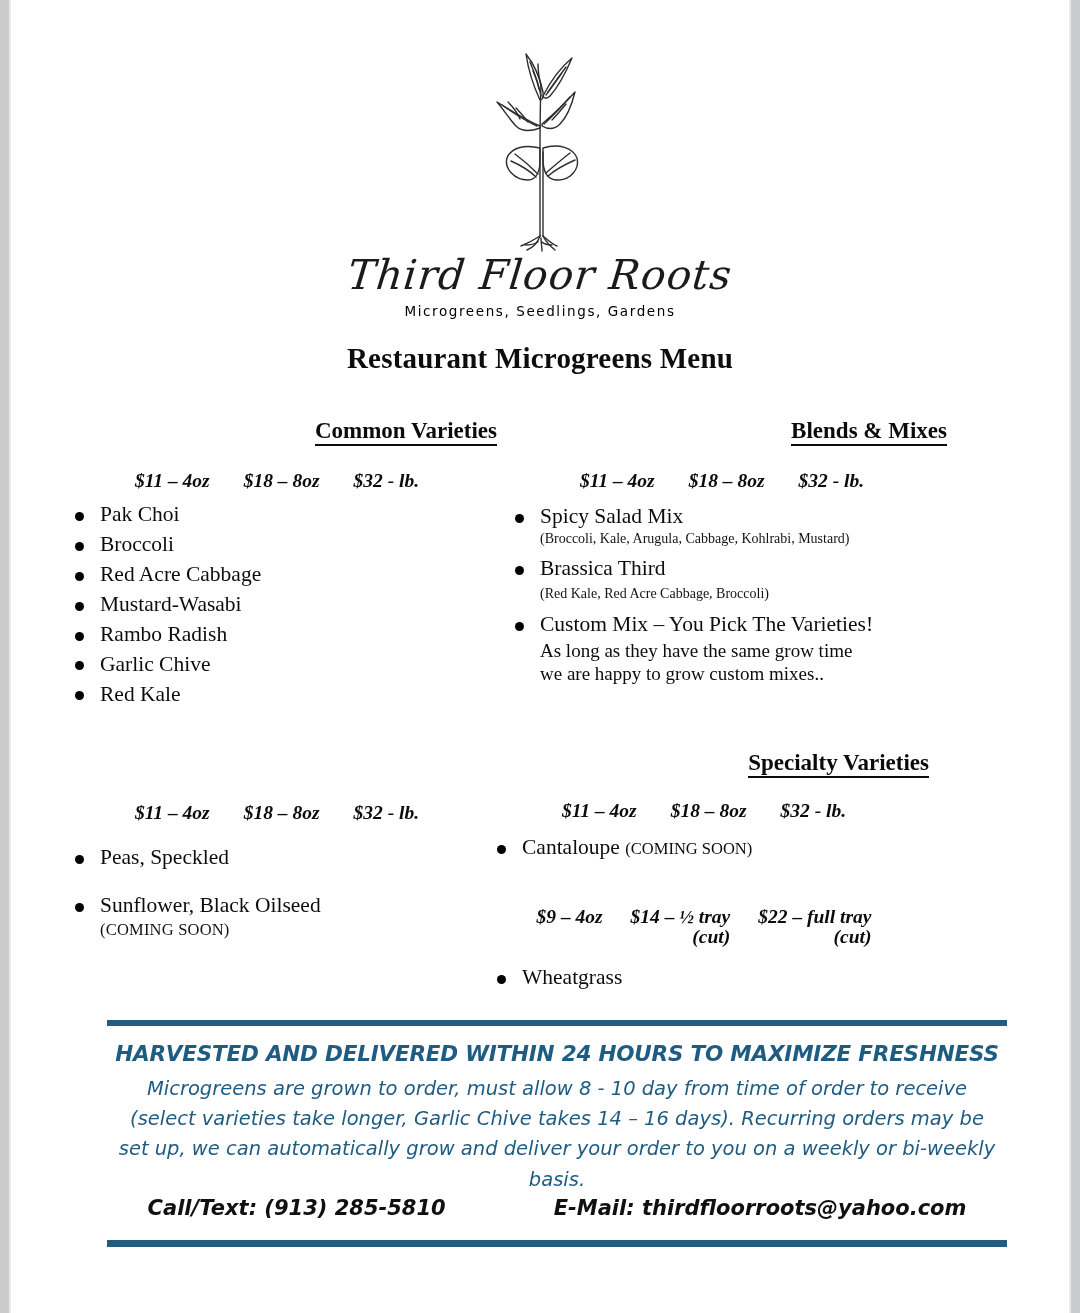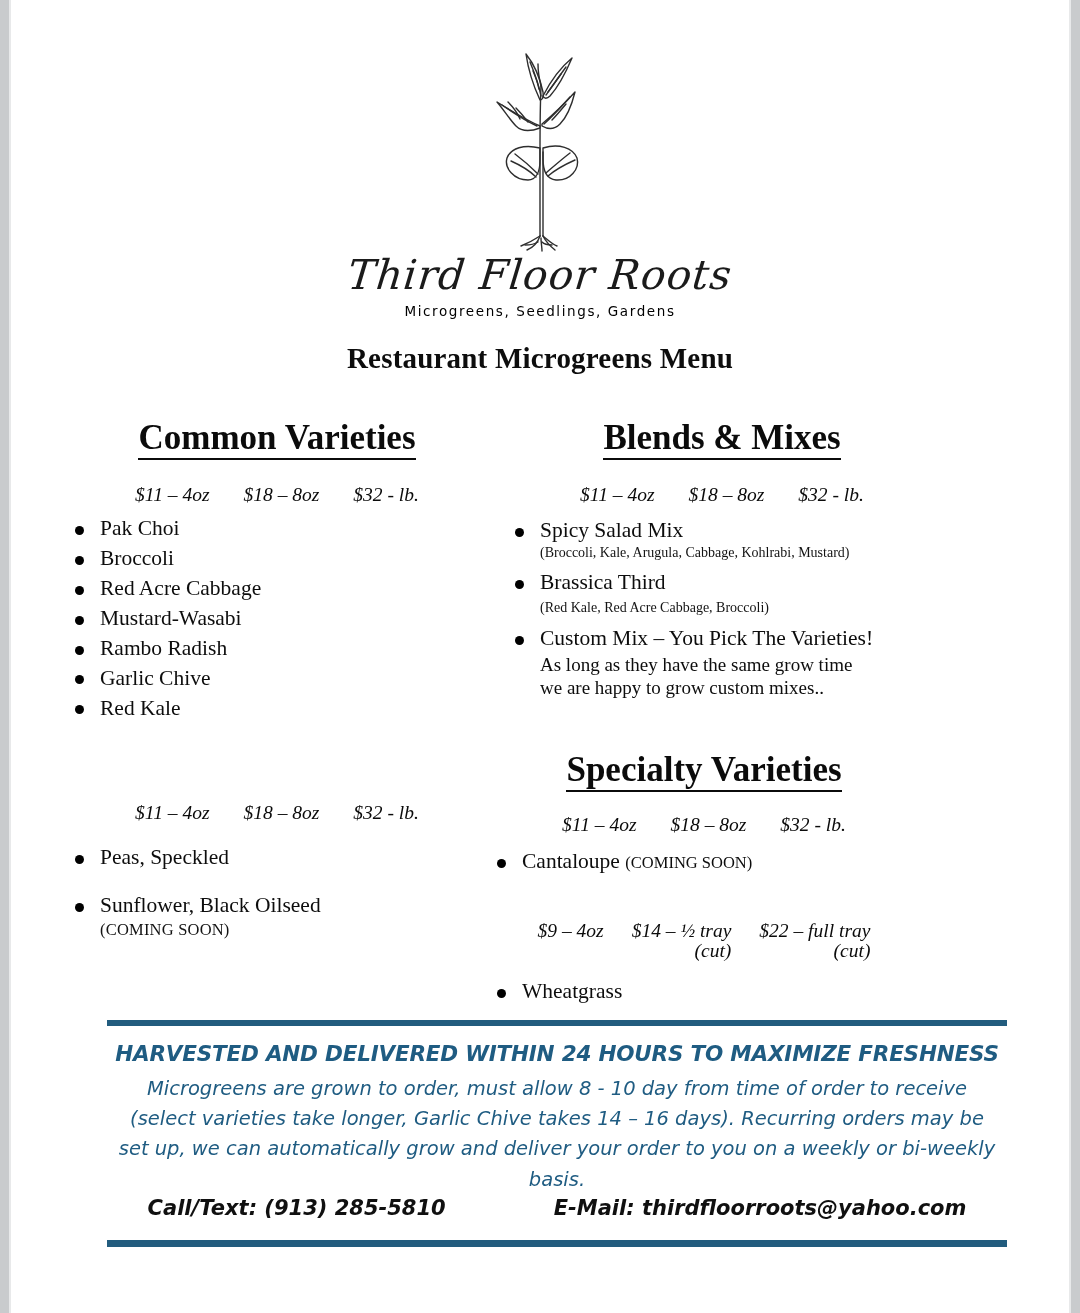--- a/index.html
+++ b/index.html
@@ -88,35 +88,35 @@
     font-family: "Liberation Serif", serif;
     font-weight: bold;
     font-size: 29px;
     letter-spacing: 0.2px;
     color: #0d0d0d;
   }
 
   
   .section { position: absolute; }
   .sec-head {
-    text-align: center;
+    text-align: right;
     font-family: "Liberation Serif", serif;
     font-weight: bold;
-    font-size: 35px;
+    font-size: 23px;
     color: #0b0b0b;
     margin: 0 0 6px 0;
   }
   .sec-head span {
     border-bottom: 2px solid #0b0b0b;
     padding-bottom: 1px;
   }
   .price-row {
     font-family: "Liberation Serif", serif;
     font-style: italic;
-    font-weight: normal;
+    font-weight: bold;
     font-size: 19.5px;
     color: #0b0b0b;
     display: flex;
     justify-content: center;
     gap: 34px;
     white-space: nowrap;
   }
   .price-row.tight { gap: 28px; }
   .price-cell { display: block; }
   .price-cell .sub {

